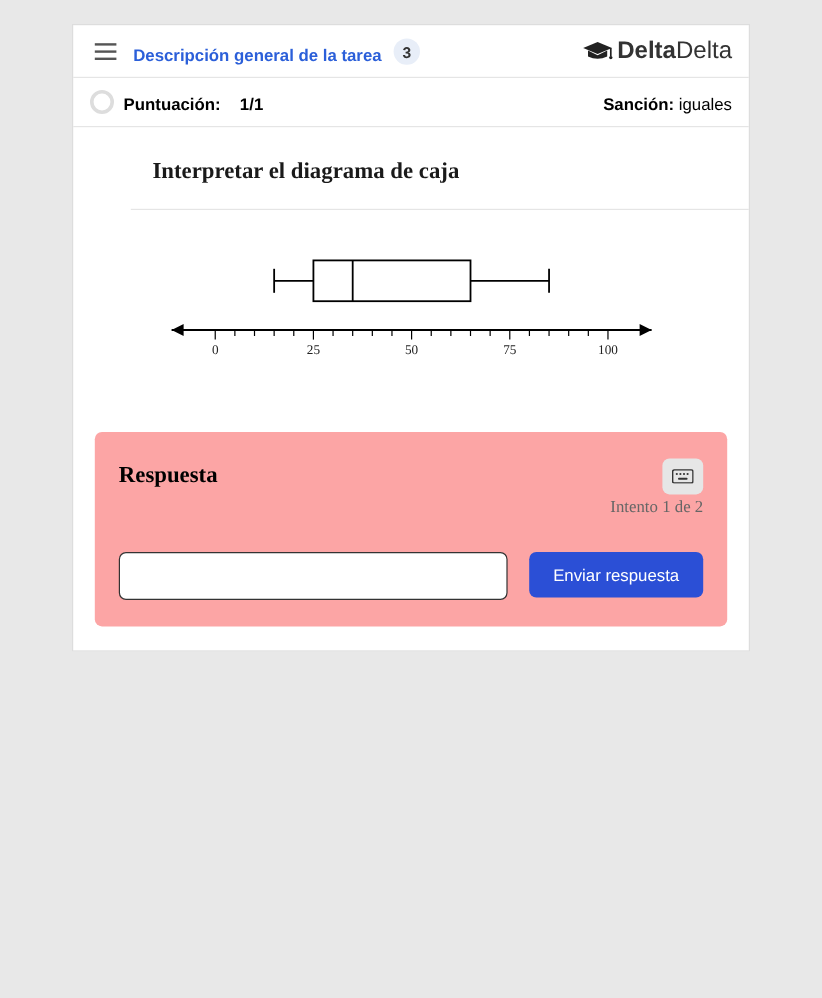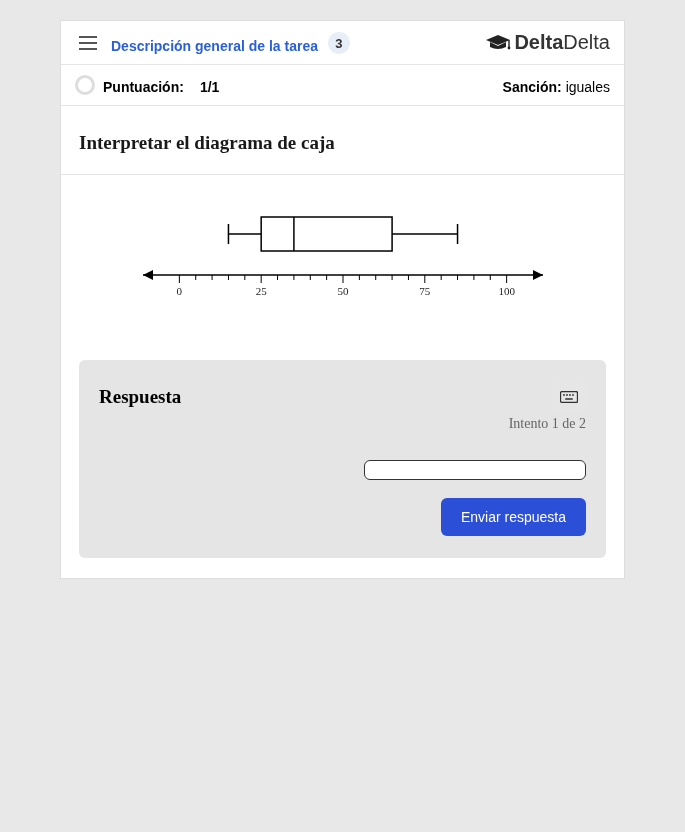--- a/index.html
+++ b/index.html
@@ -84,20 +84,21 @@
     .score-label { font-weight: 700; }
     .score-value { font-weight: 700; margin-left: 16px; }
     .penalty { margin-left: auto; }
     .penalty-label { font-weight: 700; }
     .title-section {
       padding: 26px 18px 20px;
       border-bottom: 1px solid #e5e5e5;
       font-weight: 700;
       font-size: 19px;
       color: #1a1a1a;
+      margin-left: 48px;
     }
     .question-section {
       padding: 20px 18px 10px;
     }
     .question-header {
       display: flex;
       align-items: center;
       justify-content: space-between;
       margin-bottom: 18px;
     }
@@ -125,21 +126,21 @@
       padding: 0 10px 30px;
     }
     .chart-svg { display: block; margin: 0 auto; }
     .tick-label {
       font-family: Georgia, serif;
       font-size: 11px;
       fill: #222;
     }
     .answer-section {
       margin: 10px 18px 20px;
-      background: #e5e5e5;
+      background: #fca5a5;
       border-radius: 6px;
       padding: 22px 20px;
     }
     .answer-header {
       display: flex;
       justify-content: space-between;
       align-items: center;
       margin-bottom: 4px;
     }
     .answer-title {
@@ -160,22 +161,21 @@
     .attempt-text {
       font-family: Liberation Serif, serif;
       font-size: 14px;
       color: #666;
       margin-bottom: 28px;
       text-align: right;
     }
     .answer-row {
       display: flex;
       gap: 18px;
-      align-items: flex-end;
-      flex-direction: column;
+      align-items: flex-start;
     }
     .answer-input {
       flex: 1;
       height: 40px;
       border: 1.5px solid #333;
       border-radius: 6px;
       padding: 0 10px;
       font-size: 16px;
       font-family: inherit;
       background: #fff;

